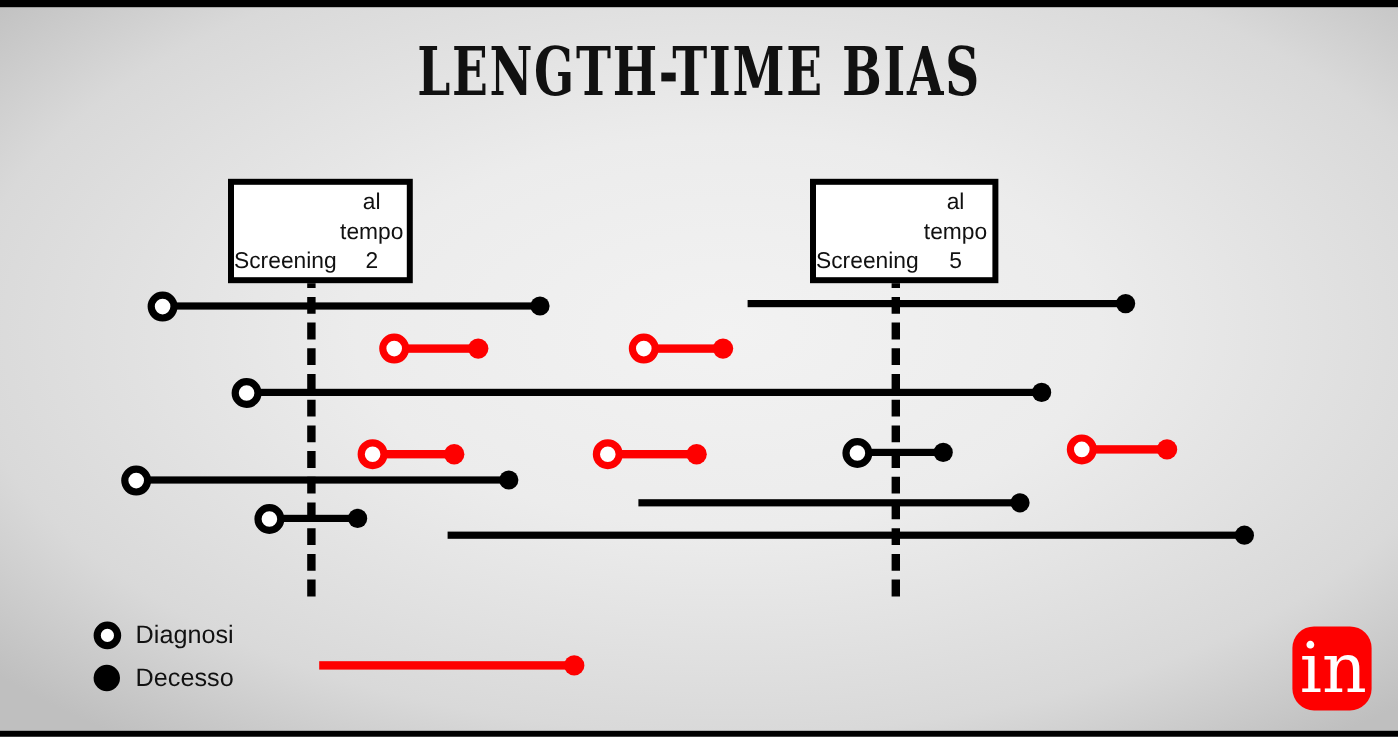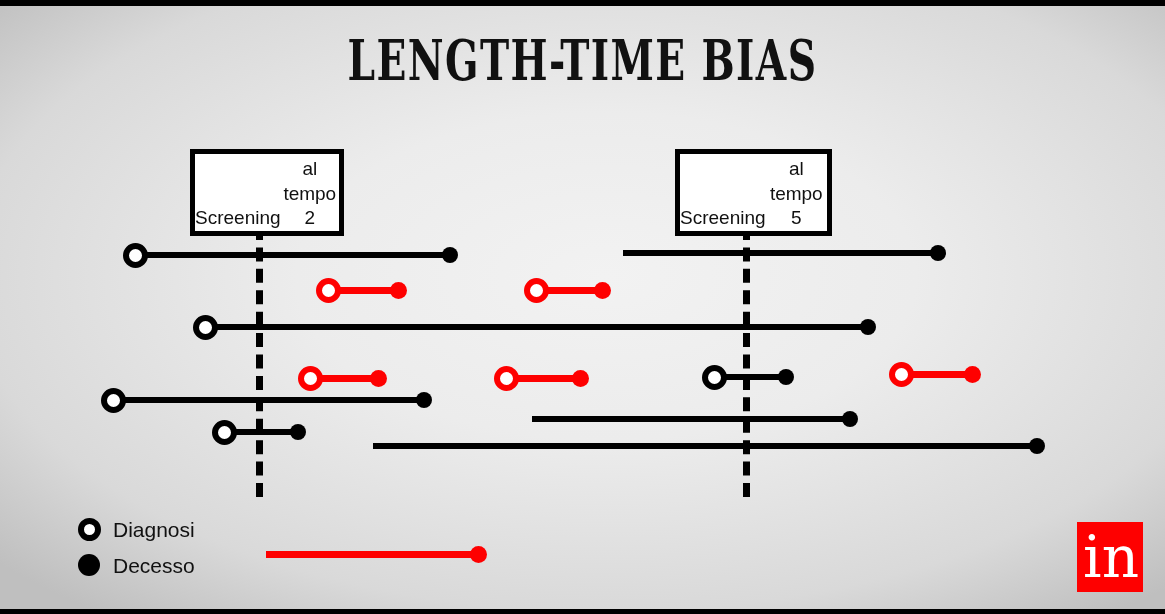--- a/index.html
+++ b/index.html
@@ -52,21 +52,21 @@
   .lg-oc{position:absolute;width:11px;height:11px;border-radius:50%;
          background:#fff;border:6px solid #000;box-sizing:content-box;}
   .lg-fc{position:absolute;width:22px;height:22px;border-radius:50%;background:#000;}
   .lg-txt{position:absolute;font-size:21px;color:#111;white-space:nowrap;}
 
   
   #logo{position:absolute;right:22px;bottom:22px;height:70px;display:flex;align-items:center;}
   #logo .inbox{
     background:#fe0000;color:#fff;font-family:"DejaVu Serif",serif;
     font-size:58px;line-height:70px;height:70px;padding:0 4px 0 6px;
-    font-weight:400;display:inline-block;
+    font-weight:400;display:inline-block;border-radius:18px;
   }
   #logo .fig{
     font-family:"DejaVu Serif",serif;font-size:58px;line-height:70px;
     color:#111;display:inline-block;margin-left:-2px;
   }
 </style>
 </head>
 <body>
 
 <div id="slide">

